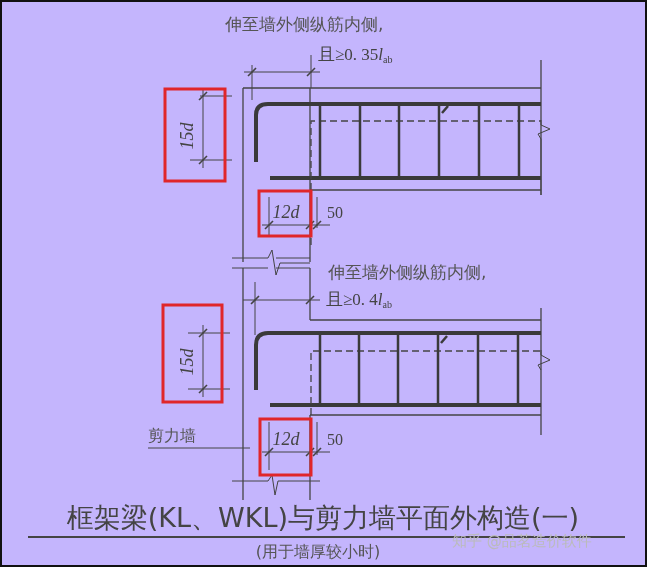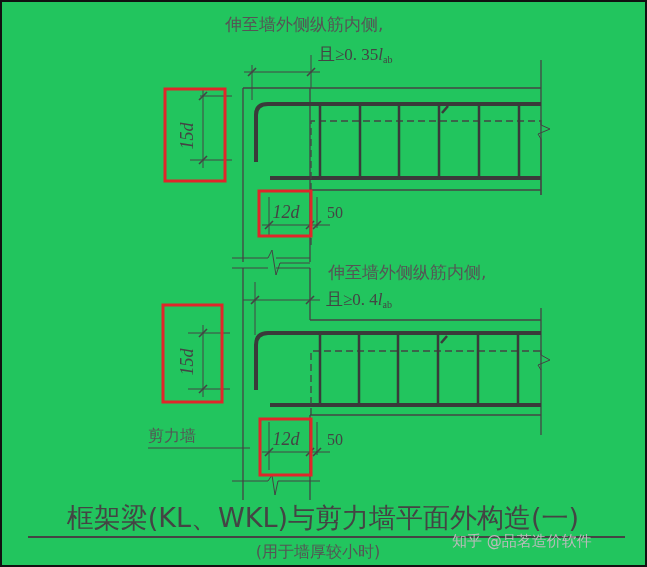--- a/index.html
+++ b/index.html
@@ -1,18 +1,18 @@
 <!DOCTYPE html>
 <html><head>
 <meta charset="utf-8">
 <style>
   html, body { margin: 0; padding: 0; background: #000; }
   #frame {
     position: relative; width: 647px; height: 567px; box-sizing: border-box;
-    border: 2px solid #111; background: #22c55e; overflow: hidden;
+    border: 2px solid #111; background: #c4b5fd; overflow: hidden;
   }
   svg { position: absolute; left: 0; top: 0; }
   .cn { font-family: "DejaVu Sans", sans-serif; fill: #555; }
   .dim { font-family: "Liberation Serif", serif; fill: #444; font-style: italic; }
   .dimn { font-family: "Liberation Serif", serif; fill: #444; }
   .title { font-family: "DejaVu Sans", sans-serif; fill: #444; }
   .wm { font-family: "DejaVu Sans", sans-serif; fill: #bbb; }
 </style>
 </head>
 <body>

